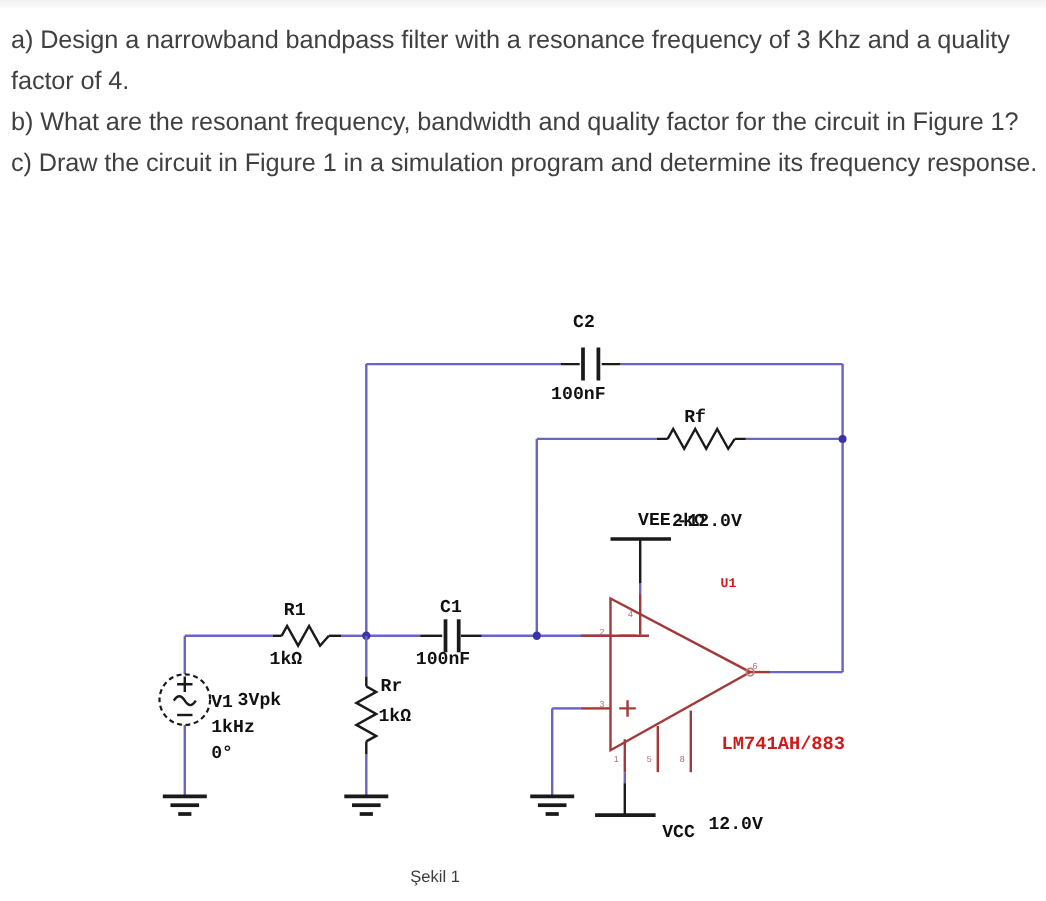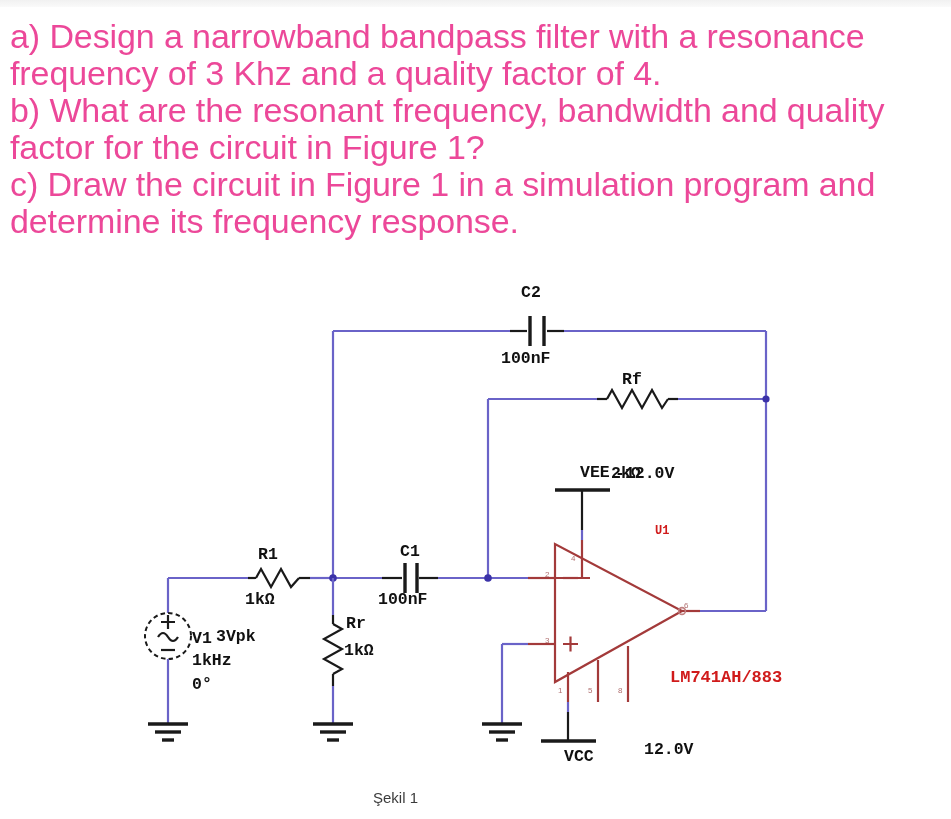--- a/index.html
+++ b/index.html
@@ -1,21 +1,21 @@
 <!DOCTYPE html>
 <html><head>
 <meta charset="utf-8">
 <style>
   html,body{margin:0;padding:0;background:#ffffff;}
   body{width:951px;height:819px;position:relative;overflow:hidden;
        font-family:"Liberation Sans",sans-serif;color:#1a1a1a;}
   #topbar{position:absolute;left:0;top:0;width:951px;height:7px;
           background:linear-gradient(#f1f1f1,#fafafa);}
   #qtext{position:absolute;left:10px;top:18px;width:935px;
-         font-size:34px;line-height:37px;color:#ec4899;
+         font-size:23px;line-height:37px;color:#404040;
          letter-spacing:-0.1px;white-space:pre-wrap;}
   #circuit{position:absolute;left:0;top:272px;width:951px;height:547px;}
   #caption{position:absolute;left:0;top:789px;width:791px;text-align:center;
            font-size:15px;color:#3b3b3b;}
   .lbl{position:absolute;font-weight:bold;font-size:16.5px;color:#111;
        white-space:nowrap;line-height:1;font-family:Liberation Mono, monospace;}
   .lbl.red{color:#d01b1b;}
   .pin{position:absolute;font-size:8px;color:#b07070;line-height:1;}
 </style>
 </head>
@@ -163,32 +163,32 @@
   <span class="lbl" style="left:521px;top:13px;">C2</span>
   <span class="lbl" style="left:501px;top:79px;">100nF</span>
 
   <span class="lbl" style="left:622px;top:100px;text-align:center;">Rf</span>
   <span class="lbl" style="left:611px;top:146px;margin-top:48px;">2kΩ</span>
 
   <span class="lbl" style="left:580px;top:193px;">VEE</span>
   <span class="lbl" style="left:615px;top:194px;">-12.0V</span>
 
   <span class="lbl red" style="left:655px;top:253px;font-size:12px;">U1</span>
-  <span class="lbl red" style="left:656px;top:397px;font-size:17px;margin-left:14px;">LM741AH/883</span>
+  <span class="lbl red" style="left:656px;top:397px;font-size:17px;">LM741AH/883</span>
 
   <span class="lbl" style="left:258px;top:275px;">R1</span>
   <span class="lbl" style="left:245px;top:320px;">1kΩ</span>
 
   <span class="lbl" style="left:400px;top:272px;">C1</span>
   <span class="lbl" style="left:378px;top:320px;">100nF</span>
 
   <span class="lbl" style="left:346px;top:344px;">Rr</span>
   <span class="lbl" style="left:344px;top:371px;">1kΩ</span>
 
-  <span class="lbl" style="left:564px;top:477px;">VCC</span>
+  <span class="lbl" style="left:602px;top:477px;">VCC</span>
   <span class="lbl" style="left:644px;top:470px;">12.0V</span>
 
   <span class="lbl" style="left:192px;top:331px;margin-top:28px;">V1</span>
   <span class="lbl" style="left:192px;top:357px;padding-left:24px;">3Vpk</span>
   <span class="lbl" style="left:192px;top:381px;">1kHz</span>
   <span class="lbl" style="left:192px;top:405px;">0°</span>
 
   <span class="pin" style="left:545px;top:299px;">2</span>
   <span class="pin" style="left:545px;top:365px;">3</span>
   <span class="pin" style="left:571px;top:283px;">4</span>

